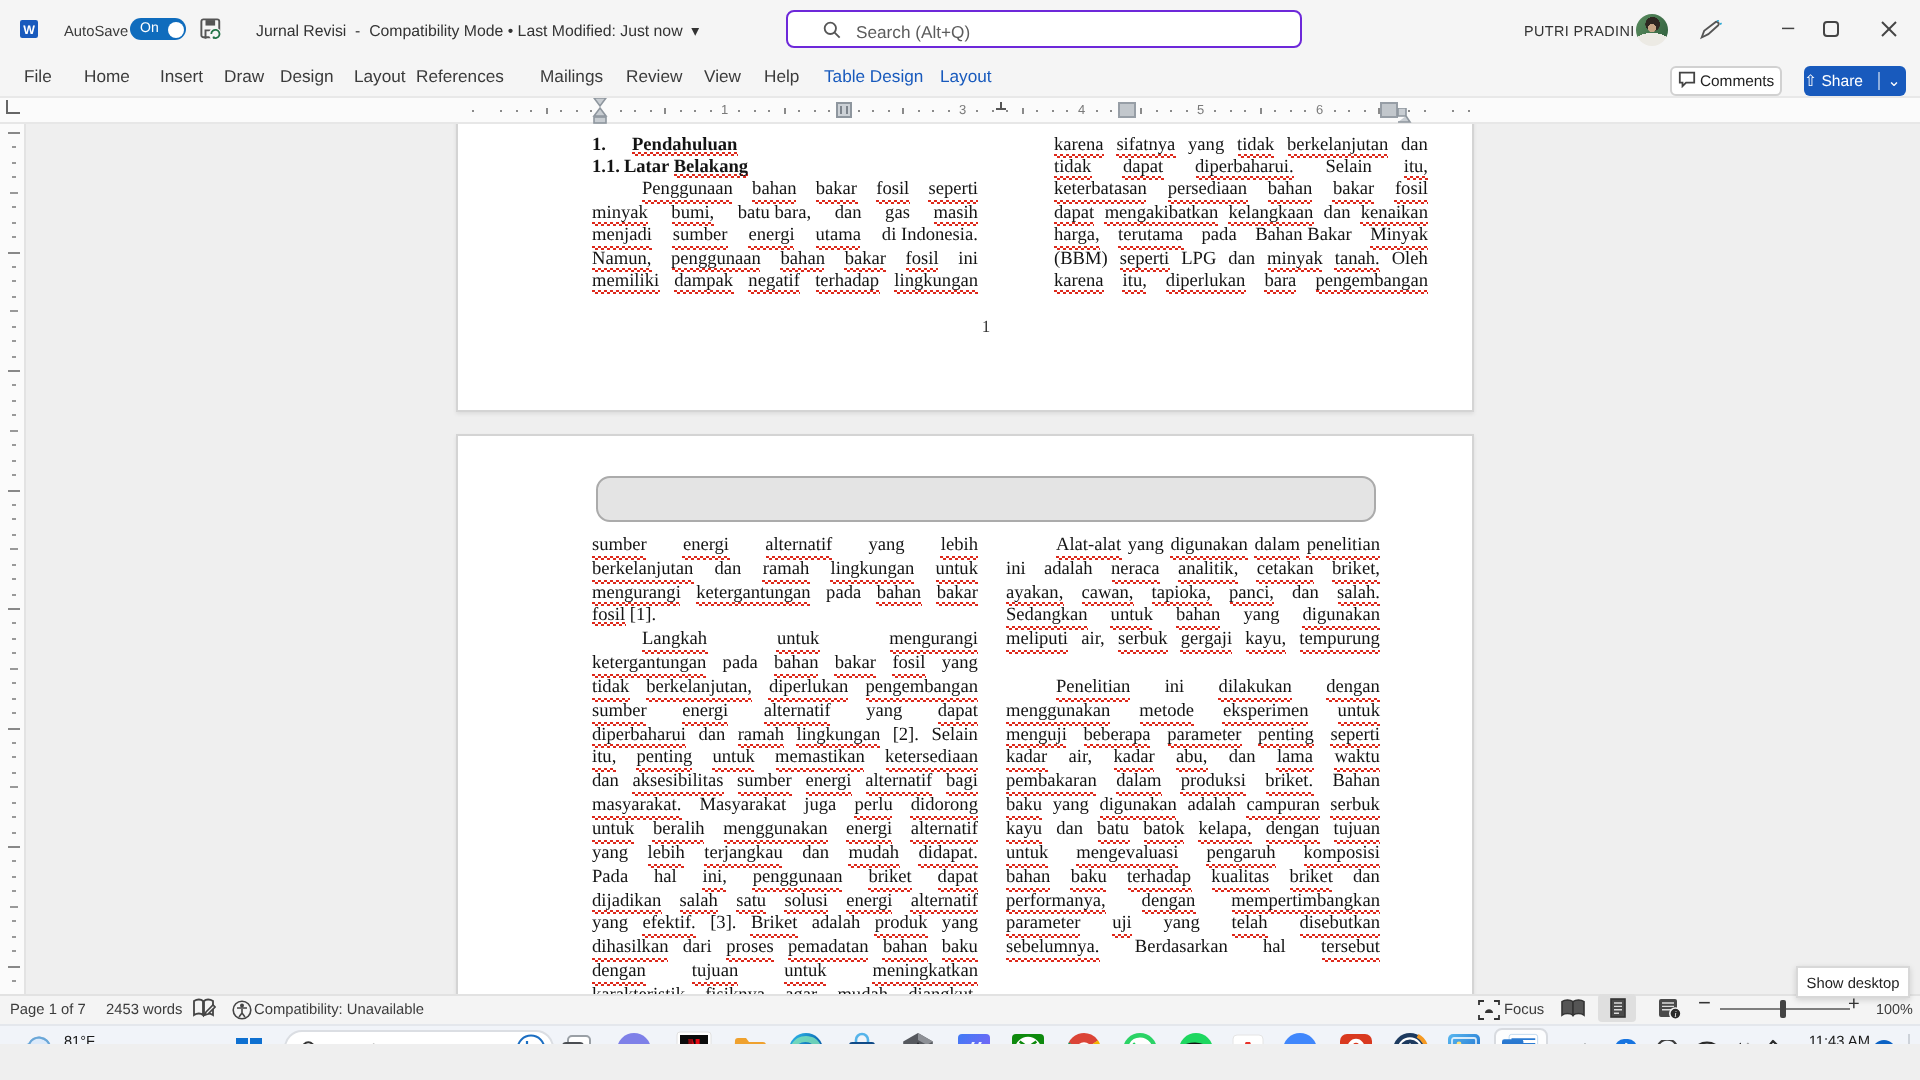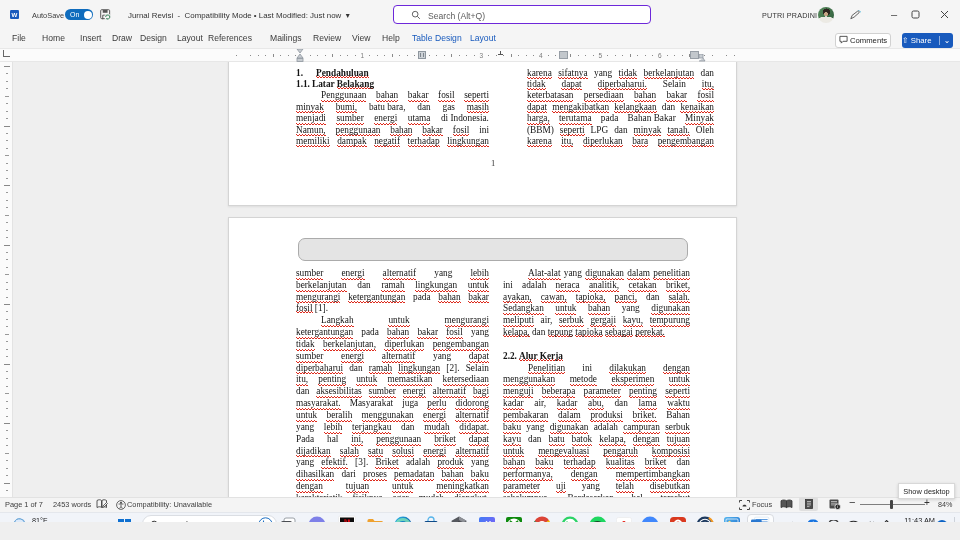--- a/index.html
+++ b/index.html
@@ -482,23 +482,21 @@
           <span class="s">digunakan</span>
         </div>
 <div class="ln">
           <span class="s">meliputi</span> 
           <span>air,</span> 
           <span class="s">serbuk</span> 
           <span class="s">gergaji</span> 
           <span class="s">kayu,</span> 
           <span class="s">tempurung</span>
         </div>
-<div class="nj"><span class="s">kelapa,</span> <span>dan</span> <span class="s">tepung</span> <span class="s">tapioka</span> <span class="s">sebagai</span> <span class="s">perekat.</span></div>
 <div class="ln">&nbsp;</div>
-<div class="nj b"><span>2.2.</span><span style="display:inline-block;width:2px"></span><span class="s">Alur Kerja</span></div>
 <div class="ln in">
           <span class="s">Penelitian</span> 
           <span>ini</span> 
           <span class="s">dilakukan</span> 
           <span class="s">dengan</span>
         </div>
 <div class="ln">
           <span class="s">menggunakan</span> 
           <span class="s">metode</span> 
           <span class="s">eksperimen</span> 
@@ -637,21 +635,21 @@
       <div class="vtick" style="top:413.1px;left:6px;width:2px"></div>
       <div class="vtick" style="top:420.5px;left:4px;width:6px;height:1px;background:#888"></div>
       <div class="vtick" style="top:427.9px;left:6px;width:2px"></div>
     </div>
 
 <div id="status"></div>
 <div class="stx2" style="left:5px">Page 1 of 7</div>
 <div class="stx2" style="left:53px">2453 words</div>
 <div class="stx2" style="left:127px">Compatibility: Unavailable</div>
 <div class="stx2" style="left:752px">Focus</div>
-<div class="stx2" style="left:938px;font-size:7.2px">84%</div>
+<div class="stx2" style="left:938px;font-size:7.2px">100%</div>
 
 <div id="task"></div>
 <div id="tsearch"></div>
 <svg class="abs" style="left:96px;top:499px" width="12" height="11" viewBox="0 0 12 11">
 <path d="M1 1.5 C2.5 0.5 4.5 0.5 5.5 1.5 V8.5 C4.5 7.5 2.5 7.5 1 8.5 Z" fill="none" stroke="#444" stroke-width="0.9"></path>
 <path d="M10.5 1.5 C9 0.5 7 0.5 6 1.5 V8.5 C7 7.5 9 7.5 10.5 8.5 Z" fill="none" stroke="#444" stroke-width="0.9"></path>
 <path d="M7 7 l3.5-3.5 1 1 L8 8 l-1.5 .5 z" fill="#f4f4f4" stroke="#444" stroke-width="0.8"></path>
     </svg>
     <svg class="abs" style="left:116px;top:499.5px" width="10" height="10" viewBox="0 0 10 10">
 <circle cx="5" cy="5" r="4.4" fill="none" stroke="#444" stroke-width="0.8"></circle>

